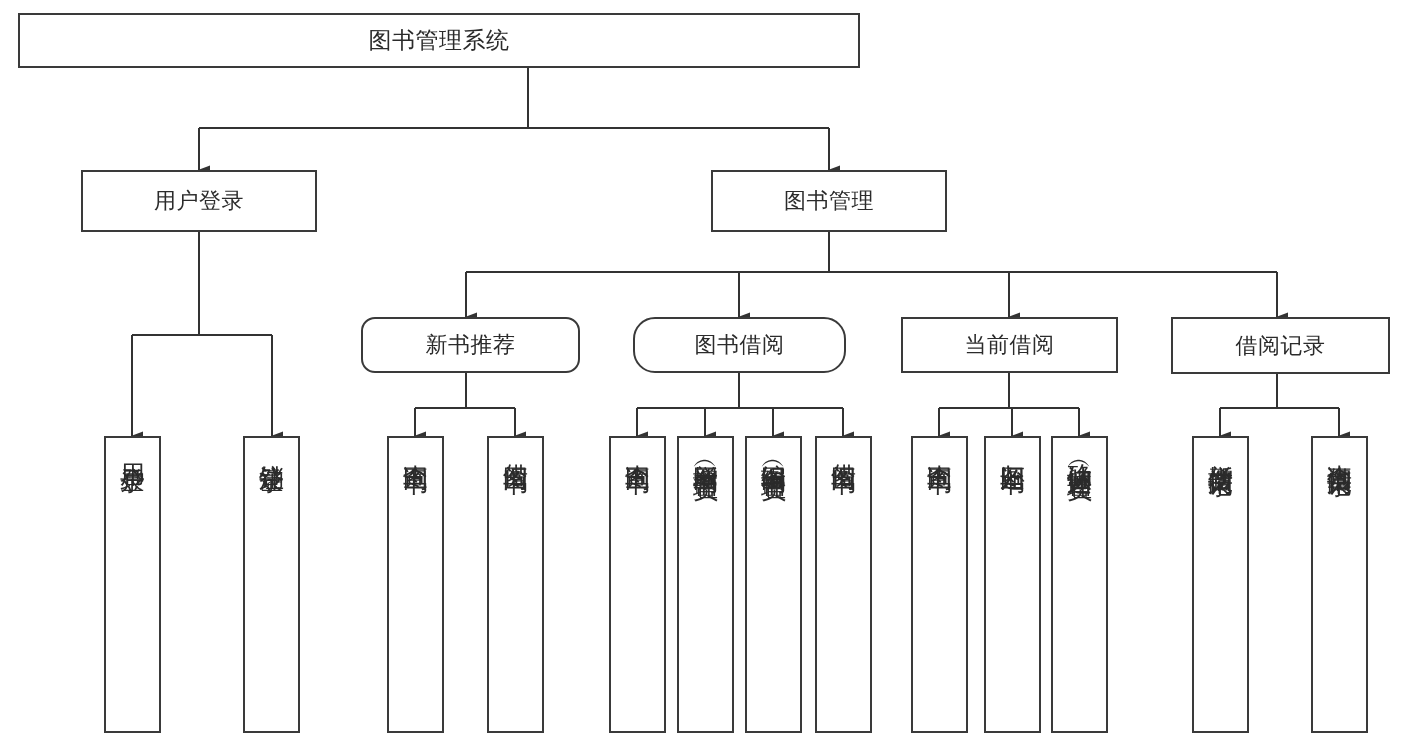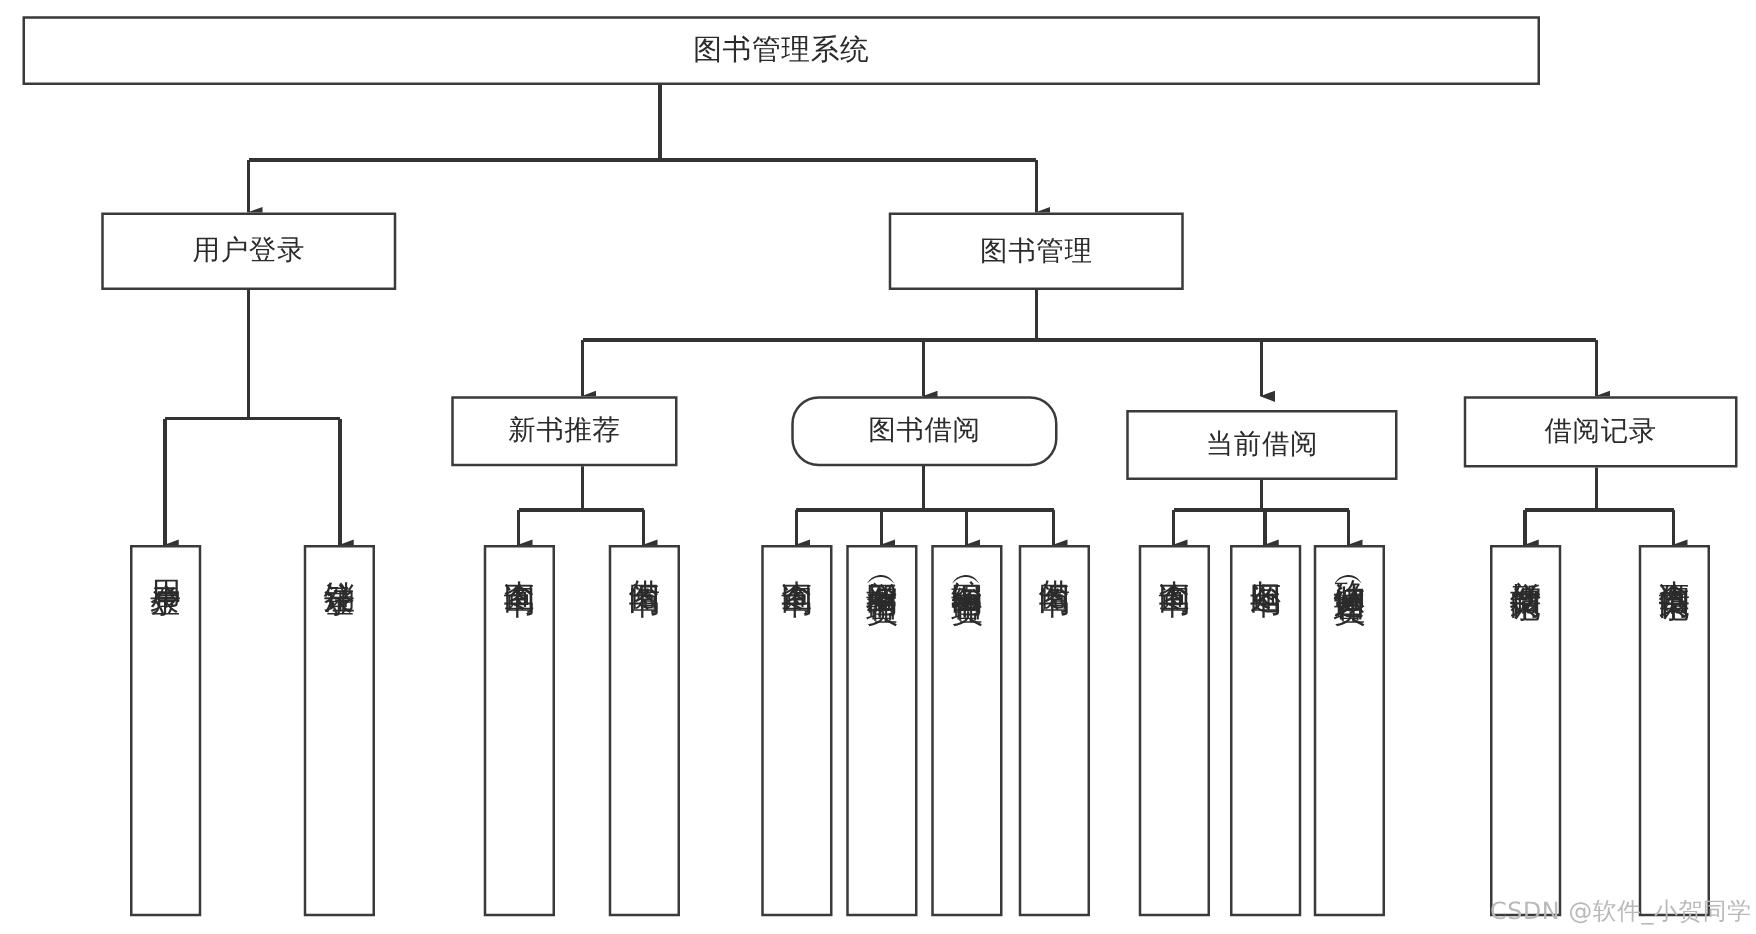--- a/index.html
+++ b/index.html
@@ -125,36 +125,36 @@
         <line x1="1079" y1="408" x2="1079" y2="436" stroke="#333333" stroke-width="2.5" shape-rendering="crispEdges" marker-end="url(#arrowhead)"></line>
         <g></g>
         <line x1="1277" y1="373" x2="1277" y2="408" stroke="#333333" stroke-width="2.5" shape-rendering="crispEdges"></line>
         <line x1="1220" y1="408" x2="1339" y2="408" stroke="#333333" stroke-width="2.5" shape-rendering="crispEdges"></line>
         <line x1="1220" y1="408" x2="1220" y2="436" stroke="#333333" stroke-width="2.5" shape-rendering="crispEdges" marker-end="url(#arrowhead)"></line>
         <line x1="1339" y1="408" x2="1339" y2="436" stroke="#333333" stroke-width="2.5" shape-rendering="crispEdges" marker-end="url(#arrowhead)"></line>
       </g>
   </svg>
 
   <div id="nodes-layer">
-      <div class="node-box horizontal root" style="left: 18px; top: 13px; width: 1214px; height: 55px;">
+      <div class="node-box horizontal root" style="left: 18px; top: 13px; width: 842px; height: 55px;">
         <div class="node-label">图书管理系统</div>
       </div>
       <div class="node-box horizontal" style="left: 81px; top: 170px; width: 236px; height: 62px;">
         <div class="node-label">用户登录</div>
       </div>
       <div class="node-box horizontal" style="left: 711px; top: 170px; width: 236px; height: 62px; font-family: Liberation Serif, serif;">
         <div class="node-label">图书管理</div>
       </div>
-      <div class="node-box horizontal" style="left: 361px; top: 317px; width: 181px; height: 56px;">
+      <div class="node-box horizontal" style="left: 361px; top: 317px; width: 219px; height: 56px; border-radius: 14px;">
         <div class="node-label">新书推荐</div>
       </div>
       <div class="node-box horizontal" style="left: 633px; top: 317px; width: 213px; height: 56px; border-radius: 22px;">
         <div class="node-label">图书借阅</div>
       </div>
-      <div class="node-box horizontal" style="left: 901px; top: 317px; width: 217px; height: 56px; margin-top: 11px;">
+      <div class="node-box horizontal" style="left: 901px; top: 317px; width: 217px; height: 56px;">
         <div class="node-label">当前借阅</div>
       </div>
       <div class="node-box horizontal" style="left: 1171px; top: 317px; width: 219px; height: 57px;">
         <div class="node-label">借阅记录</div>
       </div>
       <div class="node-box vertical" style="left: 104px; top: 436px; width: 57px; height: 297px;">
         <div class="node-label">用户登录</div>
       </div>
       <div class="node-box vertical" style="left: 243px; top: 436px; width: 57px; height: 297px;">
         <div class="node-label">注销登录</div>
@@ -187,15 +187,14 @@
         <div class="node-label">确认归还（管理员）</div>
       </div>
       <div class="node-box vertical" style="left: 1192px; top: 436px; width: 57px; height: 297px;">
         <div class="node-label">新增借阅记录</div>
       </div>
       <div class="node-box vertical" style="left: 1311px; top: 436px; width: 57px; height: 297px;">
         <div class="node-label">查询借阅记录</div>
       </div>
     </div>
 
-  <div class="watermark" id="watermark" style="left: 1192px; top: 716px;">CSDN @软件_小贺同学</div>
 
 </div>
 
 </body></html>

